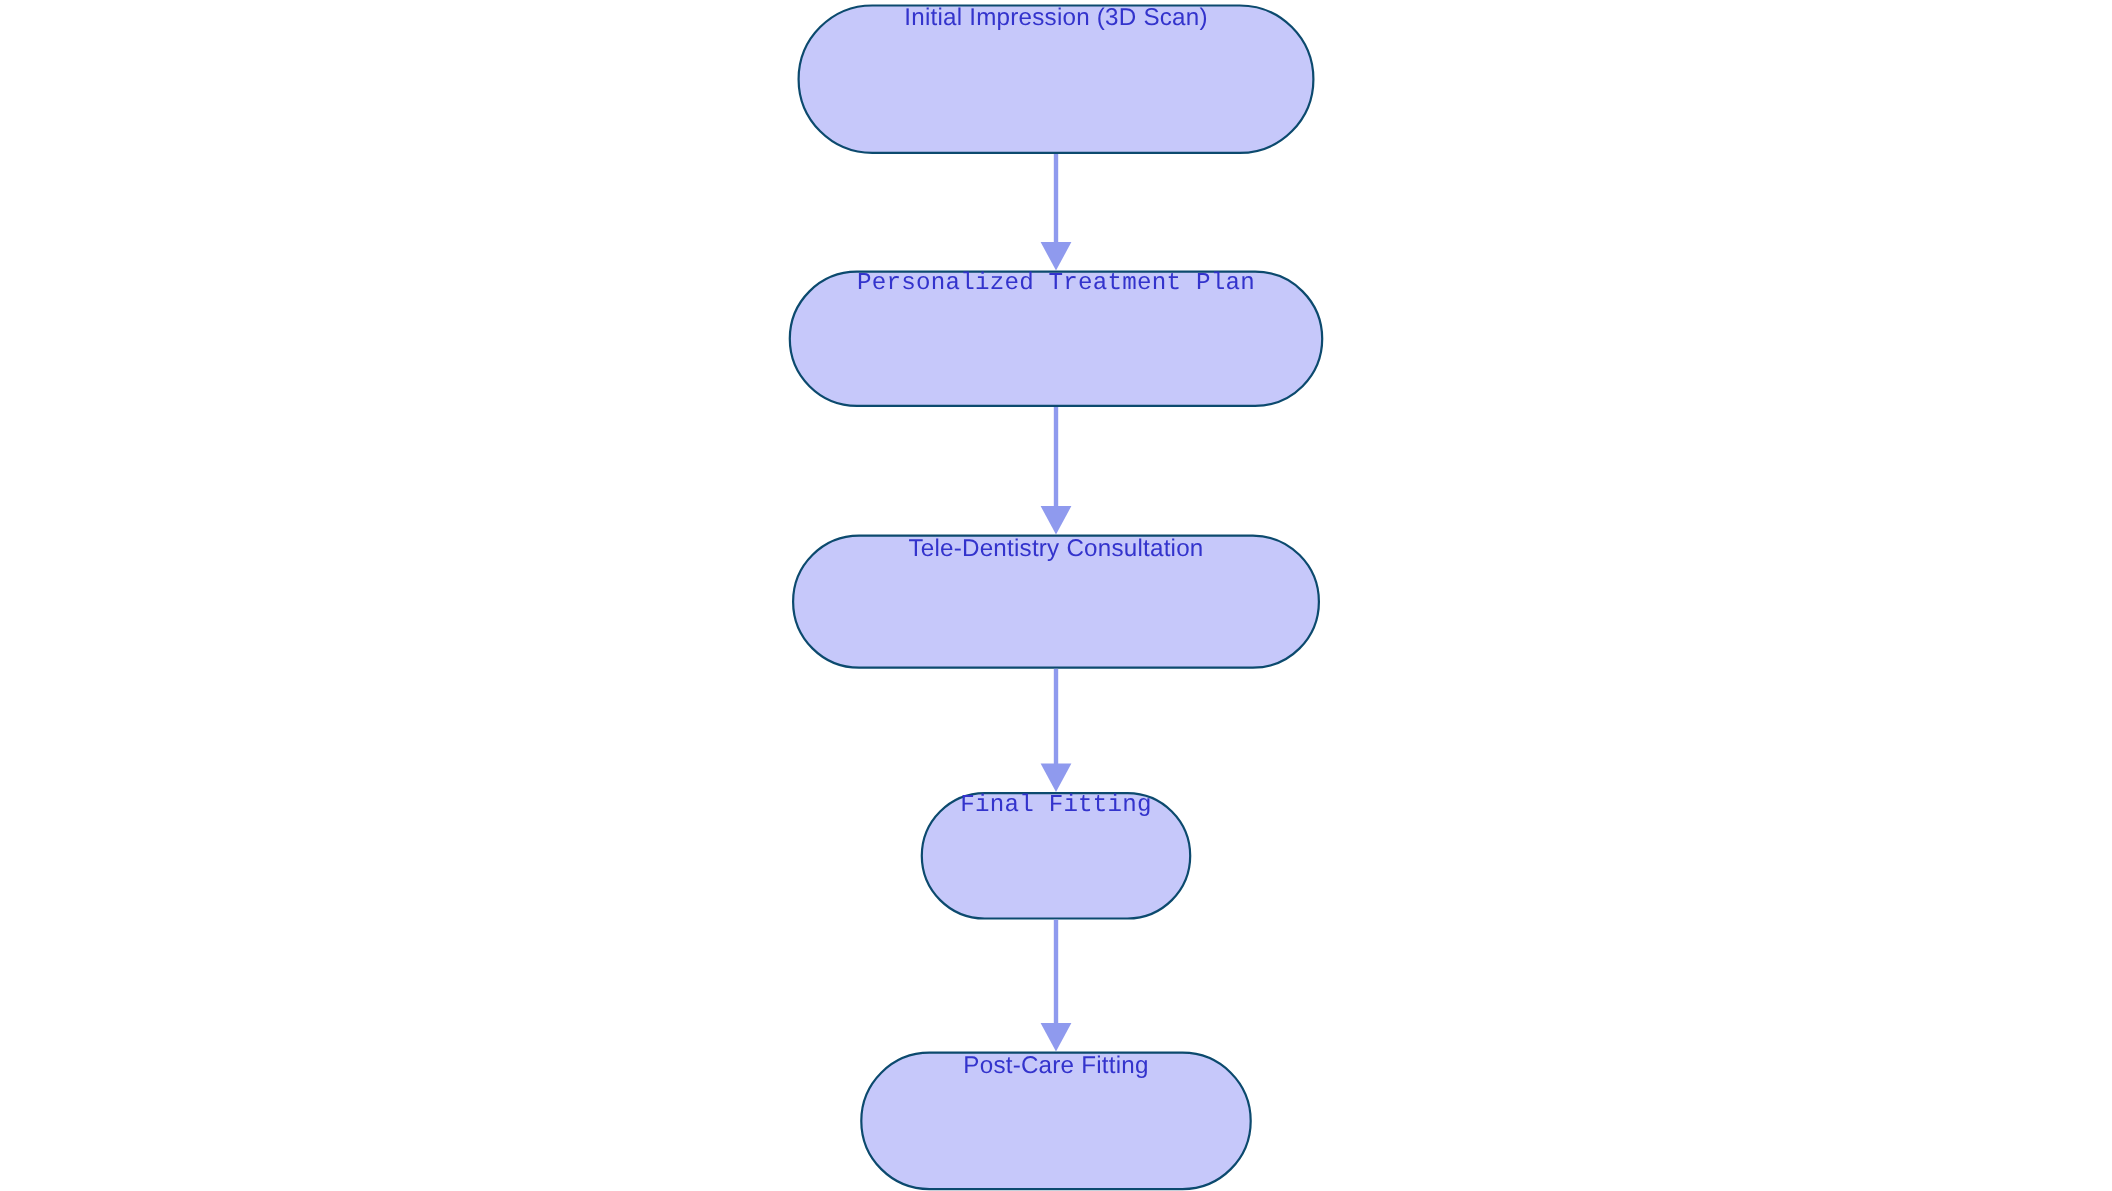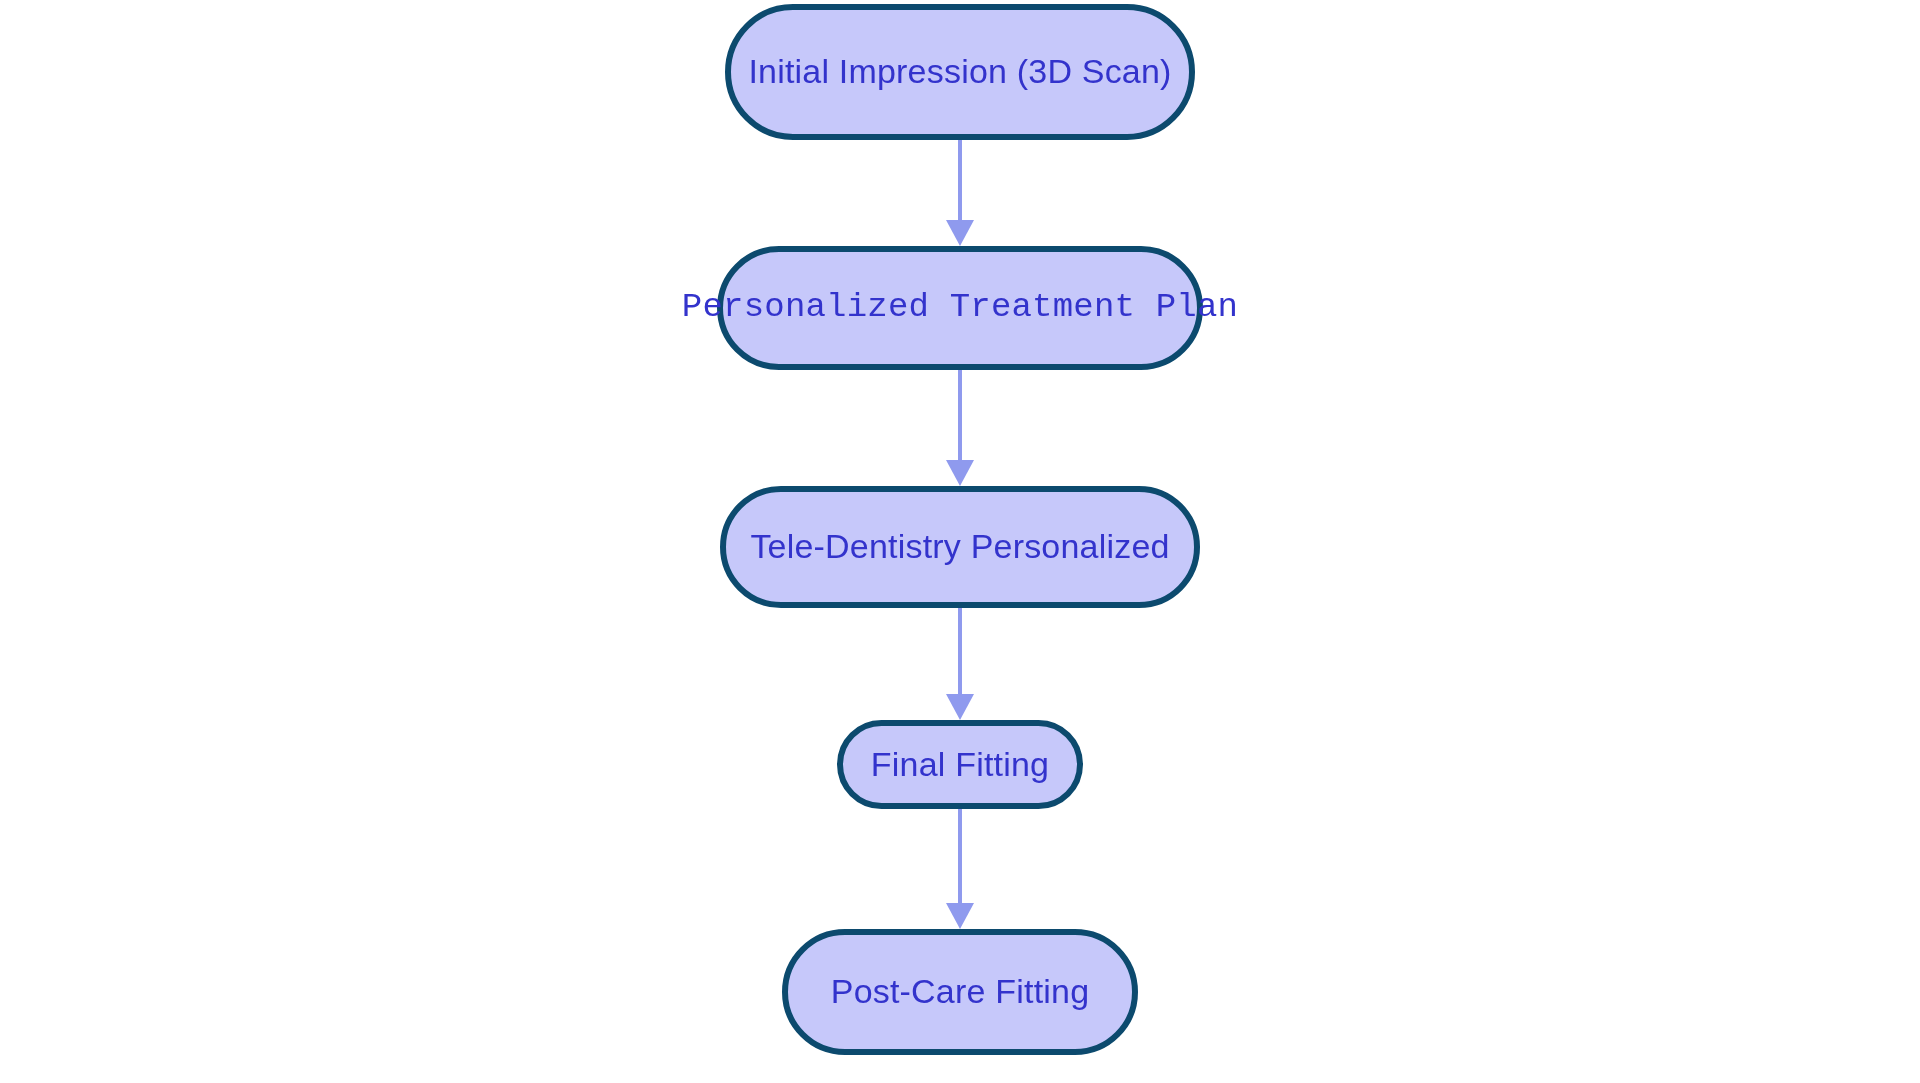--- a/index.html
+++ b/index.html
@@ -31,44 +31,43 @@
     display: flex;
     flex-direction: column;
     align-items: center;
   }
 
   
   .node {
     position: relative;
     box-sizing: border-box;
     display: flex;
-    align-items: center;
     justify-content: center;
     background: #c6c8fa;
-    border: 6px solid #0c4a6e;
+    border: 2px solid #0c4a6e;
     border-radius: 999px;
     color: #3333cc;
-    font-size: 34px;
+    font-size: 22px;
     font-weight: 400;
     letter-spacing: 0.2px;
     line-height: 1;
     white-space: nowrap;
     padding: 0 44px;
   }
 
   .node-label {
     display: block;
     transform: translateY(-1px);
   }
 
   
   .node-1 { width: 470px; height: 136px; margin-top: 4px; }
   .node-2 { width: 486px; height: 124px; font-family: Liberation Mono, monospace; }
   .node-3 { width: 480px; height: 122px; }
-  .node-4 { width: 246px; height: 89px; }
+  .node-4 { width: 246px; height: 116px; font-family: Liberation Mono, monospace; }
   .node-5 { width: 356px; height: 126px; }
 
   
   .connector {
     position: relative;
     width: 30px;
     display: flex;
     flex-direction: column;
     align-items: center;
     justify-content: flex-start;
@@ -111,21 +110,21 @@
     <div class="node node-2">
       <span class="node-label">Personalized Treatment Plan</span>
     </div>
 
     <div class="connector conn-2">
       <div class="stem"></div>
       <div class="head"></div>
     </div>
 
     <div class="node node-3">
-      <span class="node-label">Tele-Dentistry Personalized</span>
+      <span class="node-label">Tele-Dentistry Consultation</span>
     </div>
 
     <div class="connector conn-3">
       <div class="stem"></div>
       <div class="head"></div>
     </div>
 
     <div class="node node-4">
       <span class="node-label">Final Fitting</span>
     </div>

